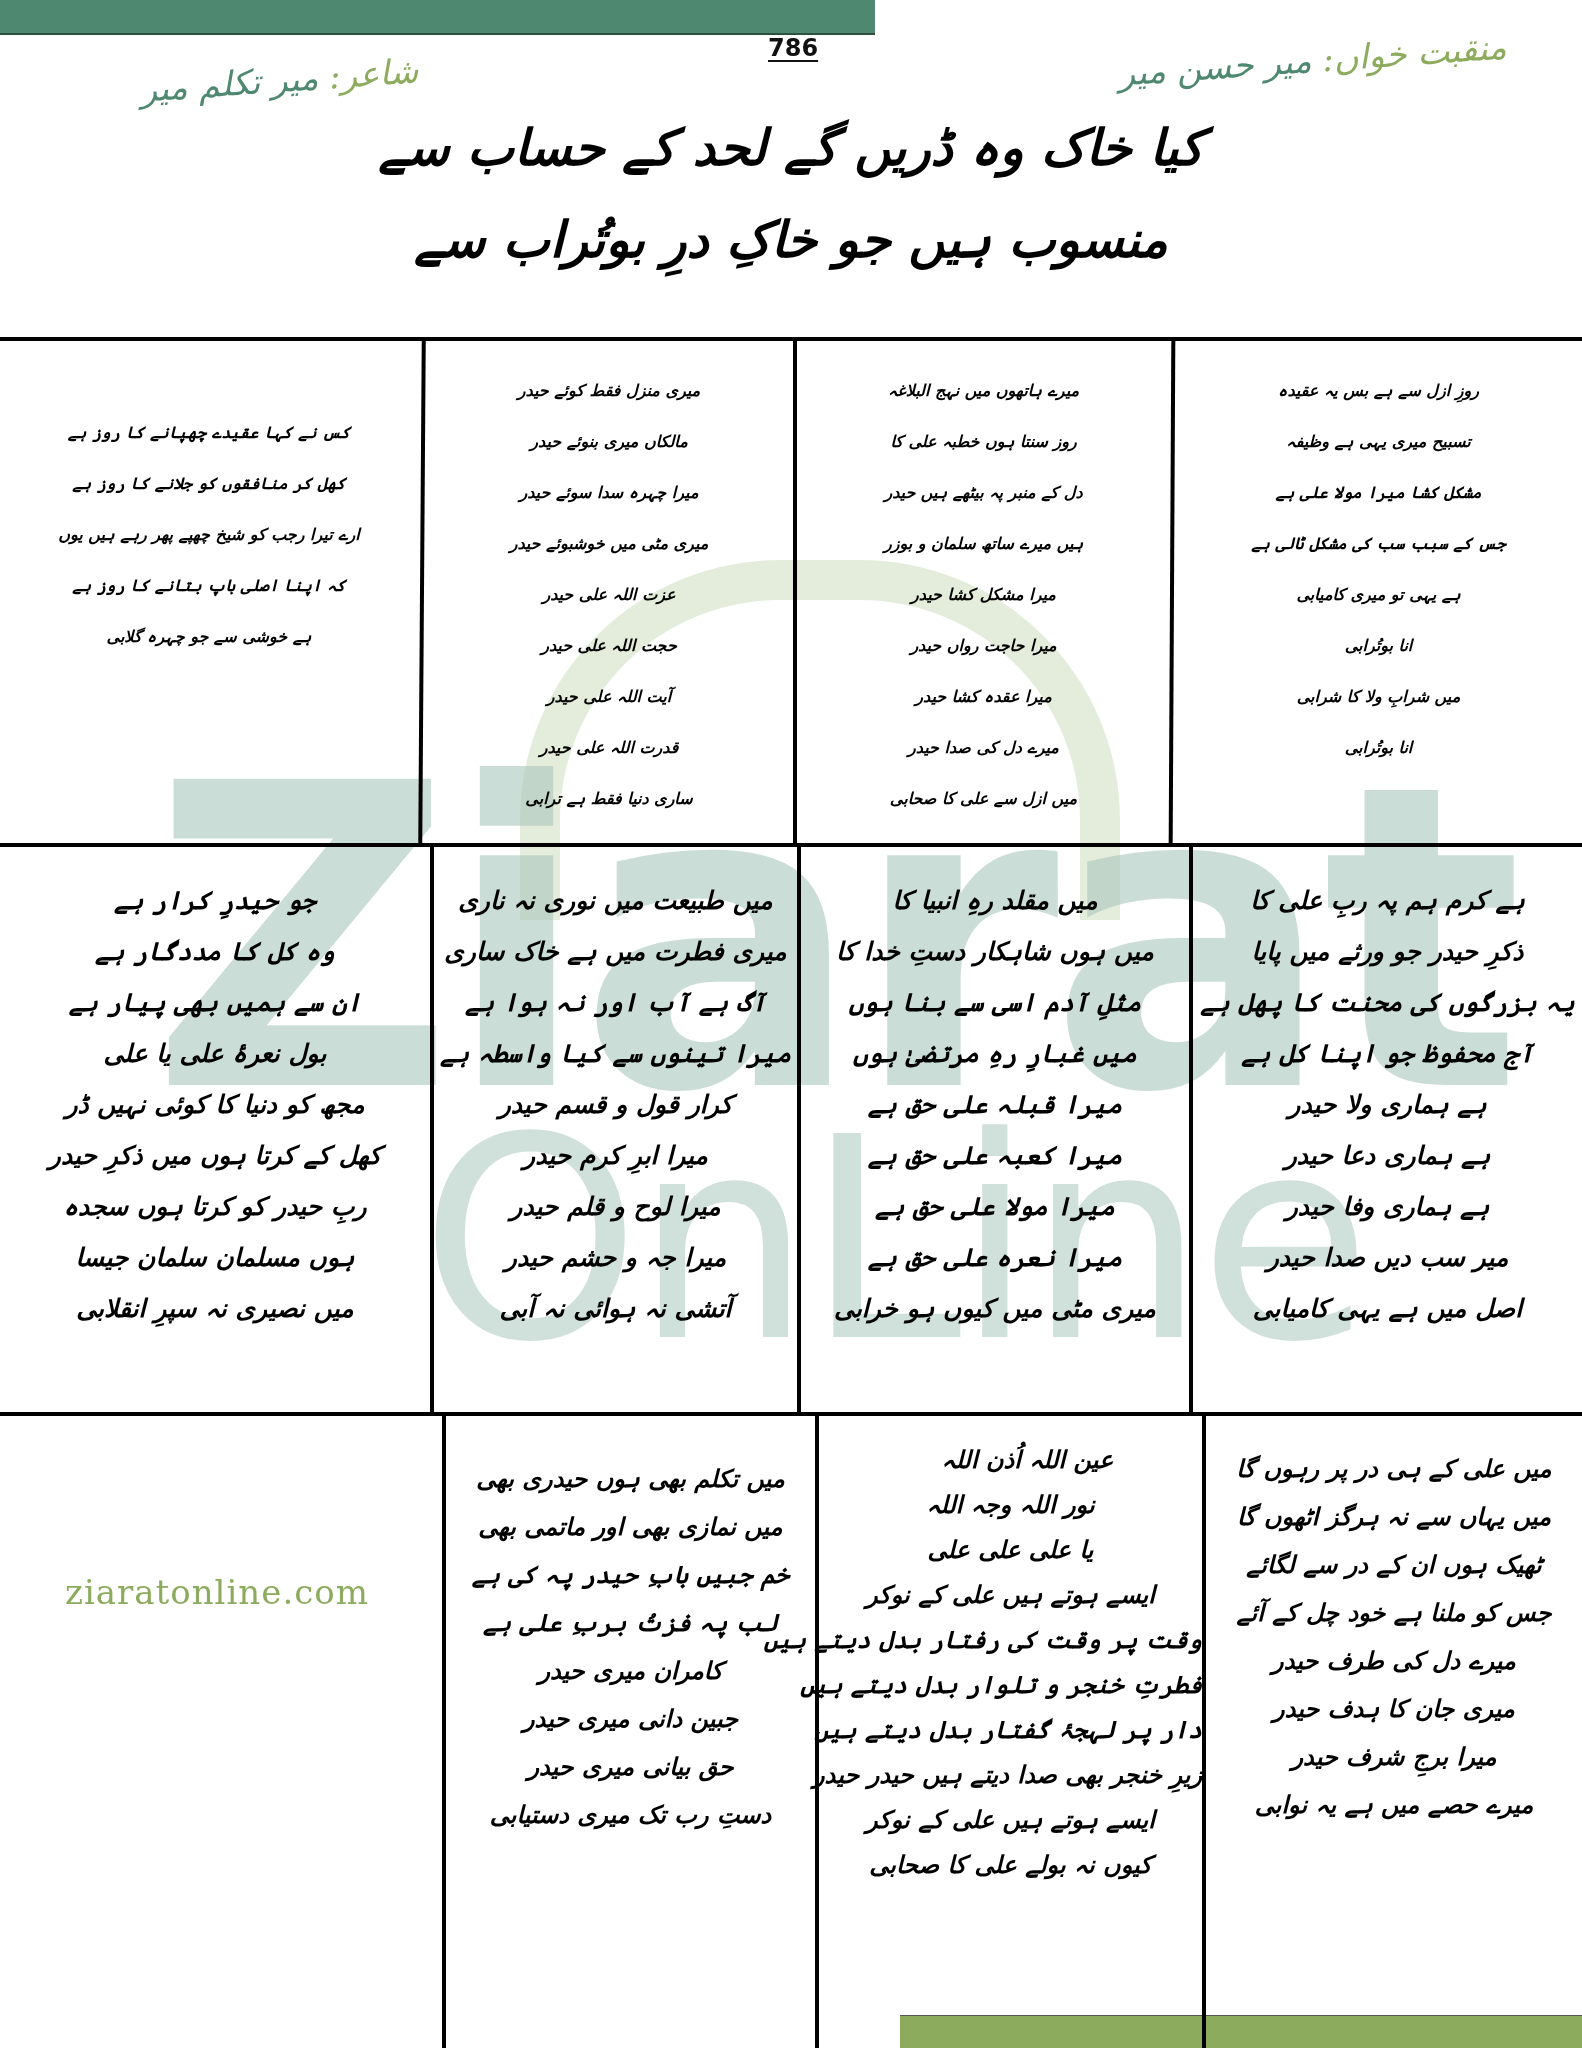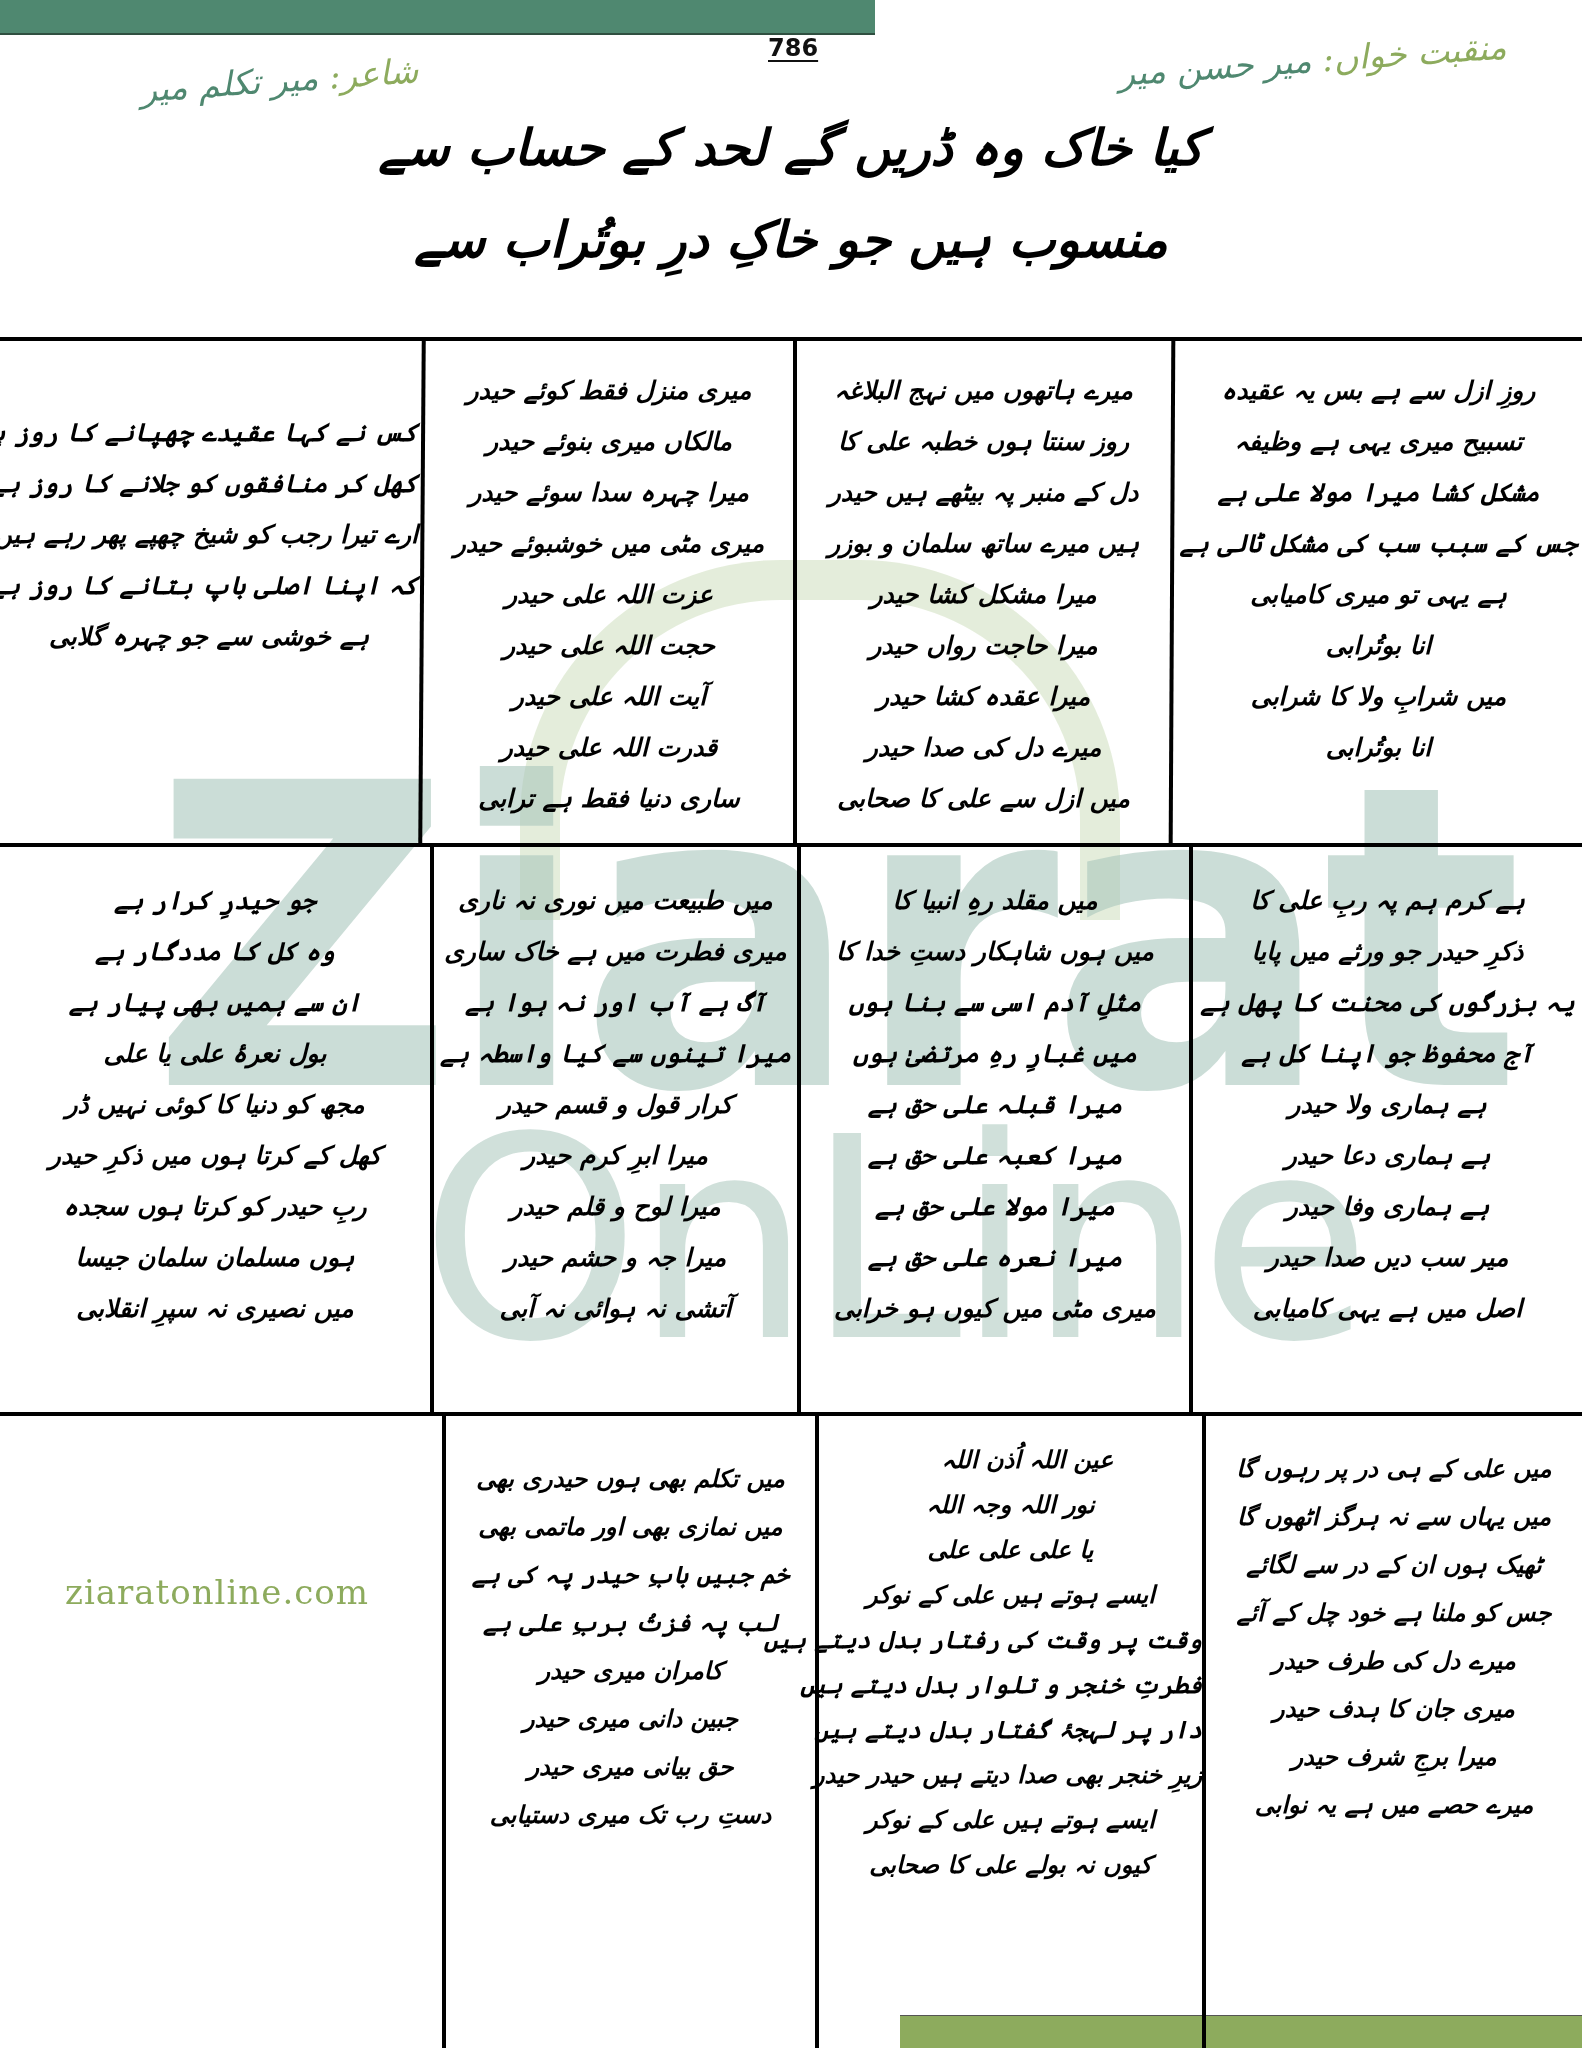--- a/index.html
+++ b/index.html
@@ -58,21 +58,21 @@
   .grid-line { position:absolute; background:#000; }
   .h-line { height:4px; left:0; width:1582px; }
   .v-line { width:4px; }
 
   .cell {
     position:absolute; direction:rtl; text-align:center;
     font-family:"DejaVu Serif", serif; font-style:italic; font-weight:bold;
     color:#000; z-index:2;
   }
   .cell .line { display:block; white-space:nowrap; }
-  .row1 .line { font-size:25px; line-height:51px; }
+  .row1 .line { font-size:16px; line-height:51px; }
   .row2 .line { font-size:25px; line-height:51px; }
   .row3 .line { font-size:24px; line-height:48px; }
 
   .site-url {
     position:absolute; left:65px; top:1572px; font-family:"DejaVu Serif", serif;
     font-size:34px; color:#8dab5d; letter-spacing:1px; z-index:2;
   }
 </style>
 </head>
 <body>

